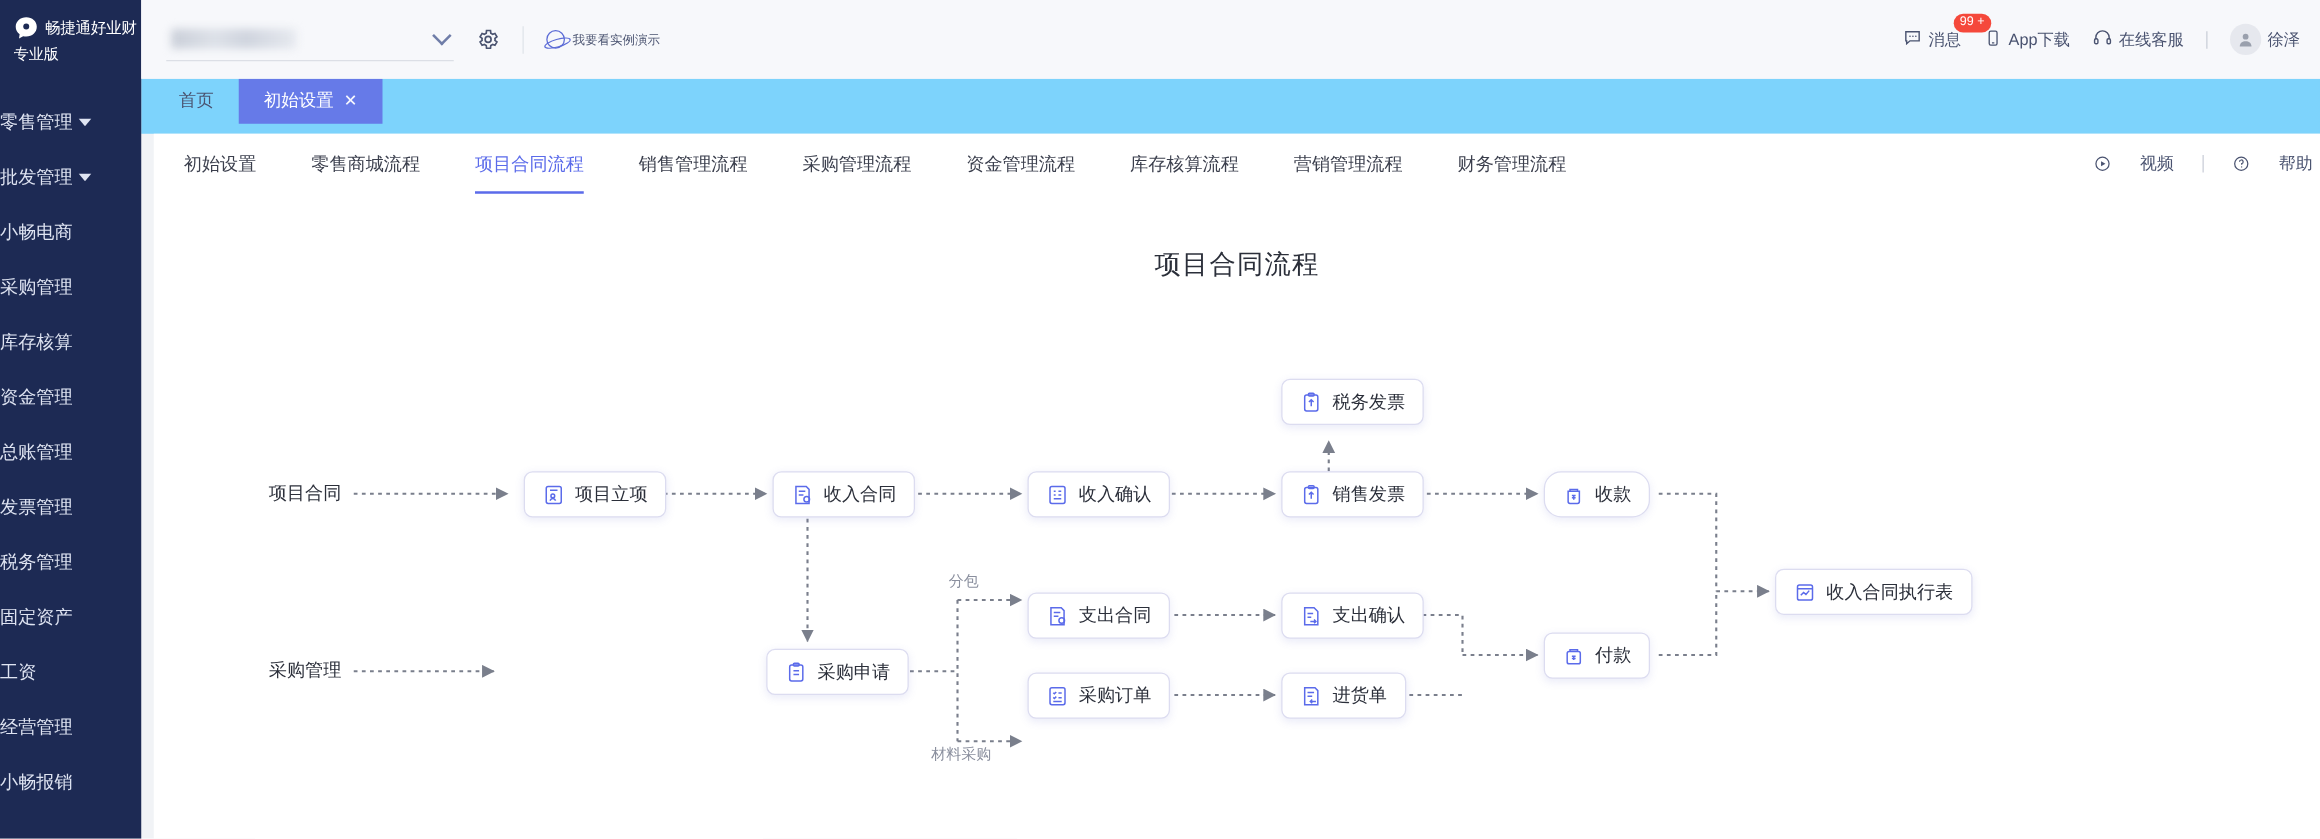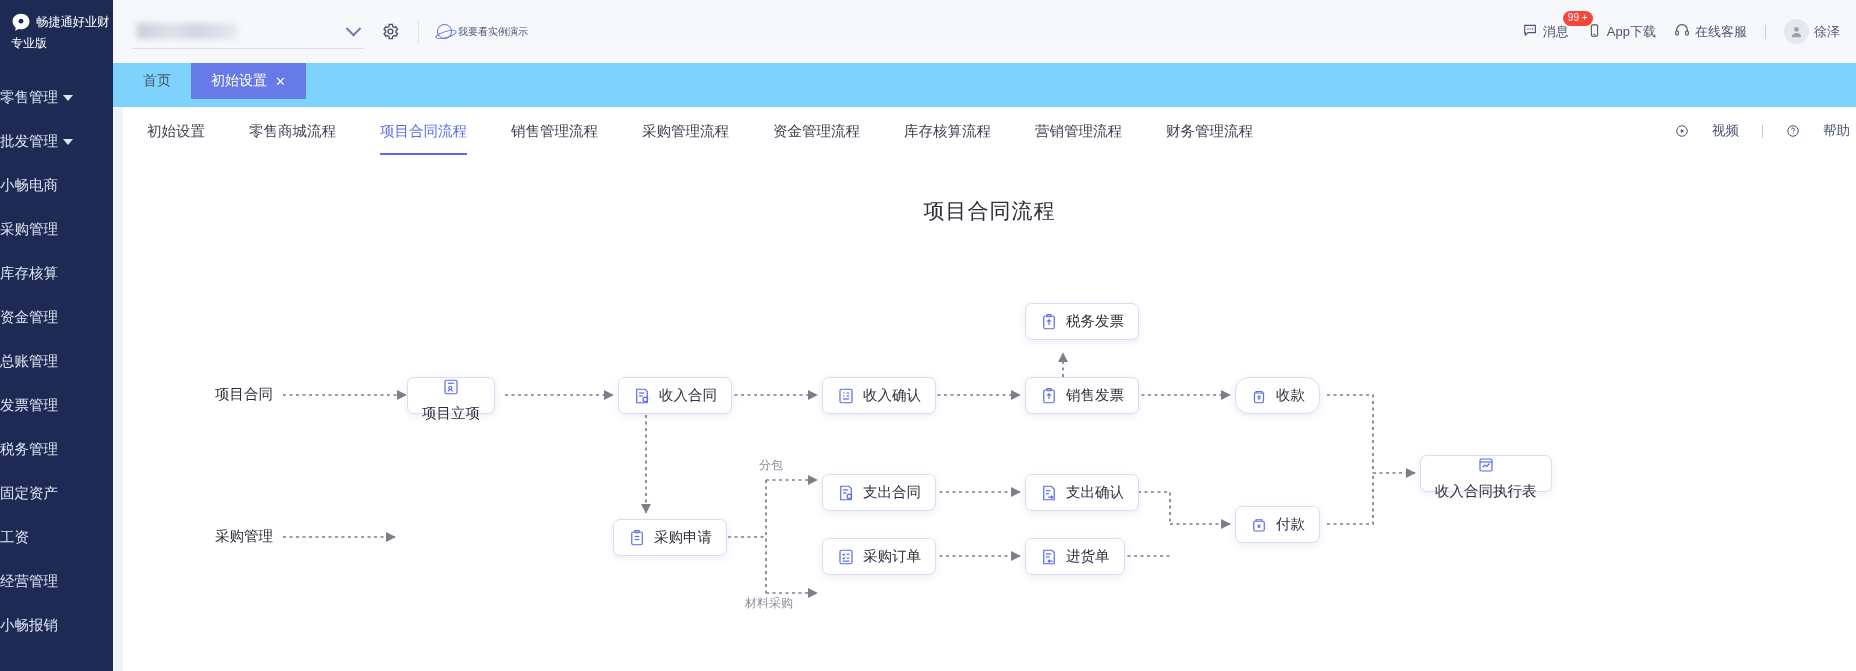--- a/index.html
+++ b/index.html
@@ -408,21 +408,21 @@
             <path d="M1204,289 L1250,289 L1250,240" marker-end="none"></path>
           </g>
         </svg>
 
         <div class="lane-label" style="left:92px; top:150px;">项目合同</div>
         <div class="lane-label" style="left:92px; top:292px;">采购管理</div>
 
         <div class="edge-label" style="left:636px; top:222px;">分包</div>
         <div class="edge-label" style="left:622px; top:360px;">材料采购</div>
 
-        <div class="node" style="left:284px; top:142px;flex-direction:column;">
+        <div class="node" style="left:296px; top:142px;">
           <span class="ni">
             <svg viewBox="0 0 24 24" width="18" height="18" fill="none" stroke="#5b6bea" stroke-width="1.6">
               <rect x="4" y="3" width="16" height="18" rx="2"></rect>
                 <line x1="8" y1="7" x2="16" y2="7"></line>
               <circle cx="11" cy="13" r="2"></circle>
                 <path d="M8 18c.6-1.6 1.8-2.4 3-2.4s2.4.8 3 2.4"></path>
             </svg>
           </span>
           <span>项目立项</span>
         </div>
@@ -479,21 +479,21 @@
           <span class="ni">
             <svg viewBox="0 0 24 24" width="18" height="18" fill="none" stroke="#5b6bea" stroke-width="1.6">
               <path d="M6 8h12v11a2 2 0 0 1-2 2H8a2 2 0 0 1-2-2z"></path>
                 <path d="M8 8V6h8v2"></path>
               <path d="M10 12.5h4M10 15h4M12 12.5V17"></path>
             </svg>
           </span>
           <span>收款</span>
         </div>
 
-        <div class="node" style="left:1297px; top:220px;flex-direction:column;">
+        <div class="node" style="left:1297px; top:220px;">
           <span class="ni">
             <svg viewBox="0 0 24 24" width="18" height="18" fill="none" stroke="#5b6bea" stroke-width="1.6">
               <rect x="4" y="4" width="16" height="16" rx="2"></rect>
                 <line x1="4" y1="8" x2="20" y2="8"></line>
               <path d="M7.5 15l3-3 2.5 2 3.5-4"></path>
             </svg>
           </span>
           <span>收入合同执行表</span>
         </div>
 

